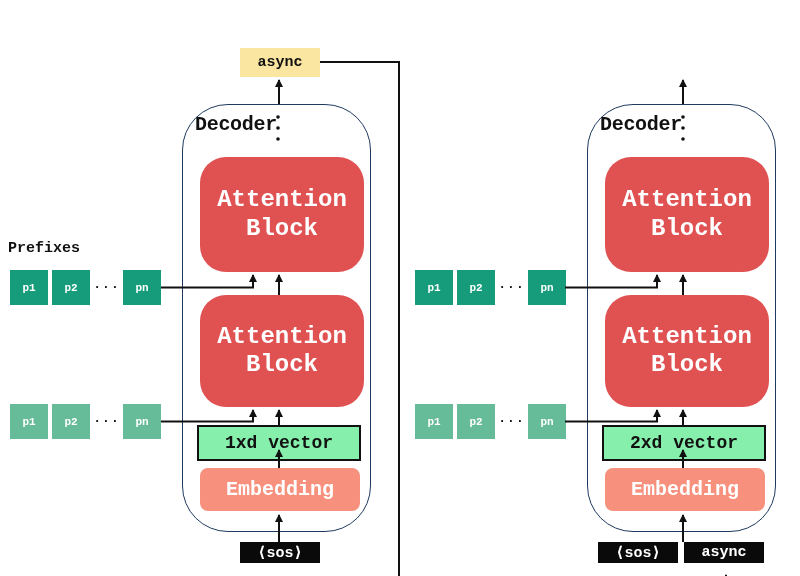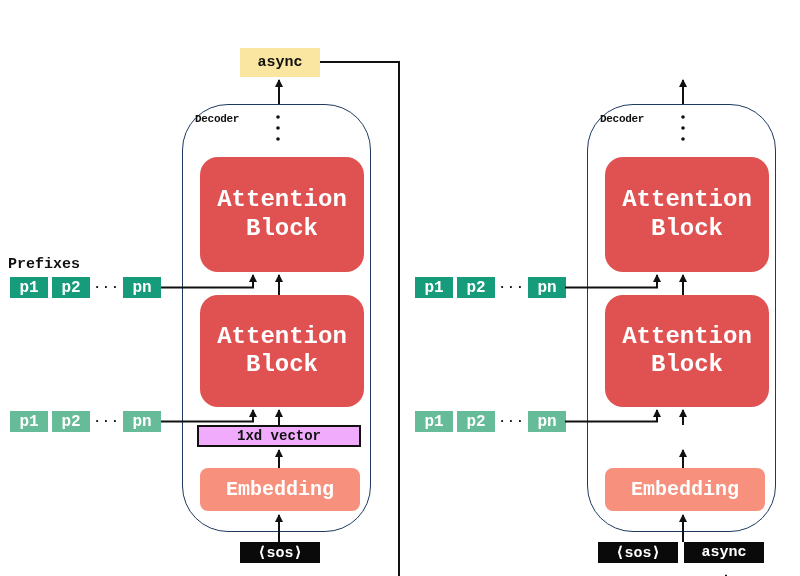--- a/index.html
+++ b/index.html
@@ -22,52 +22,52 @@
     display:flex;align-items:center;justify-content:center;
     font-weight:bold;font-size:15px;
   }
   .token.out{background:var(--output-token-yellow);color:#111;}
   .token.in{background:var(--input-token-black);color:#fff;height:21px;}
   .decoder{
     position:absolute;box-sizing:border-box;width:189px;height:428px;
     background:#fff;border:1.5px solid var(--decoder-border-navy);border-radius:46px;
   }
   .dlabel{
-    position:absolute;left:12px;top:8px;font-weight:bold;font-size:11px;
+    position:absolute;left:12px;top:8px;font-weight:bold;font-size:20px;
     letter-spacing:-0.3px;color:#111;
   }
   .ab{
     position:absolute;box-sizing:border-box;width:164px;
-    background:var(--attention-red);border-radius:18px;
+    background:var(--attention-red);border-radius:26px;
     display:flex;align-items:center;justify-content:center;text-align:center;
     color:#fff;font-weight:bold;font-size:24px;line-height:1.18;
     padding:0 28px;
   }
   .vec{
-    position:absolute;box-sizing:border-box;width:164px;height:22px;
-    background:#f0abfc;border:2px solid #111;
+    position:absolute;box-sizing:border-box;width:164px;height:36px;
+    background:#86efac;border:2px solid #111;
     display:flex;align-items:center;justify-content:center;
-    font-weight:bold;font-size:14px;color:#111;
+    font-weight:bold;font-size:18px;color:#111;
   }
   .emb{
     position:absolute;box-sizing:border-box;width:160px;height:43px;
     background:var(--embedding-salmon);border-radius:8px;
     display:flex;align-items:center;justify-content:center;
     color:#fff;font-weight:bold;font-size:20px;
   }
   .prefixes-label{
     position:absolute;font-weight:bold;font-size:15px;color:#111;
   }
   .prow{
     position:absolute;display:flex;align-items:center;height:17px;
   }
   .pbox{
-    box-sizing:border-box;width:38px;height:21px;
+    box-sizing:border-box;width:38px;height:35px;
     display:flex;align-items:center;justify-content:center;
-    color:#fff;font-weight:bold;font-size:16px;
+    color:#fff;font-weight:bold;font-size:11px;
   }
   .prow .pbox + .pbox{margin-left:4px;}
   .prow.dark .pbox{background:var(--prefix-dark-green);}
   .prow.light .pbox{background:var(--prefix-light-green);}
   .pdots{
     width:33px;text-align:center;color:#111;font-weight:bold;font-size:13px;
     letter-spacing:1px;line-height:17px;
   }
   svg.wires{position:absolute;left:0;top:0;pointer-events:none;}
   .wire{stroke:var(--line-black);stroke-width:2;fill:none;}
@@ -96,28 +96,29 @@
 
 
   <div class="decoder" style="left:587px;top:64px">
     <div class="dlabel">Decoder</div>
   </div>
 
   <div class="ab" style="left:605px;top:117px;height:115px">Attention Block</div>
 
   <div class="ab" style="left:605px;top:255px;height:112px">Attention Block</div>
 
+  <div class="vec" style="left:602px;top:385px">2xd vector</div>
 
   <div class="emb" style="left:605px;top:428px">Embedding</div>
 
   <div class="token in" style="left:598px;top:502px">⟨sos⟩</div>
 
   <div class="token in" style="left:684px;top:502px">async</div>
 
-  <div class="prefixes-label" style="left:8px;top:216px">Prefixes</div>
+  <div class="prefixes-label" style="left:8px;top:200px">Prefixes</div>
 
   <div class="prow dark" style="left:10px;top:239px">
     <span class="pbox">p1</span>
     <span class="pbox">p2</span>
     <span class="pdots">···</span>
     <span class="pbox">pn</span>
   </div>
 
   <div class="prow light" style="left:10px;top:373px">
     <span class="pbox">p1</span>

